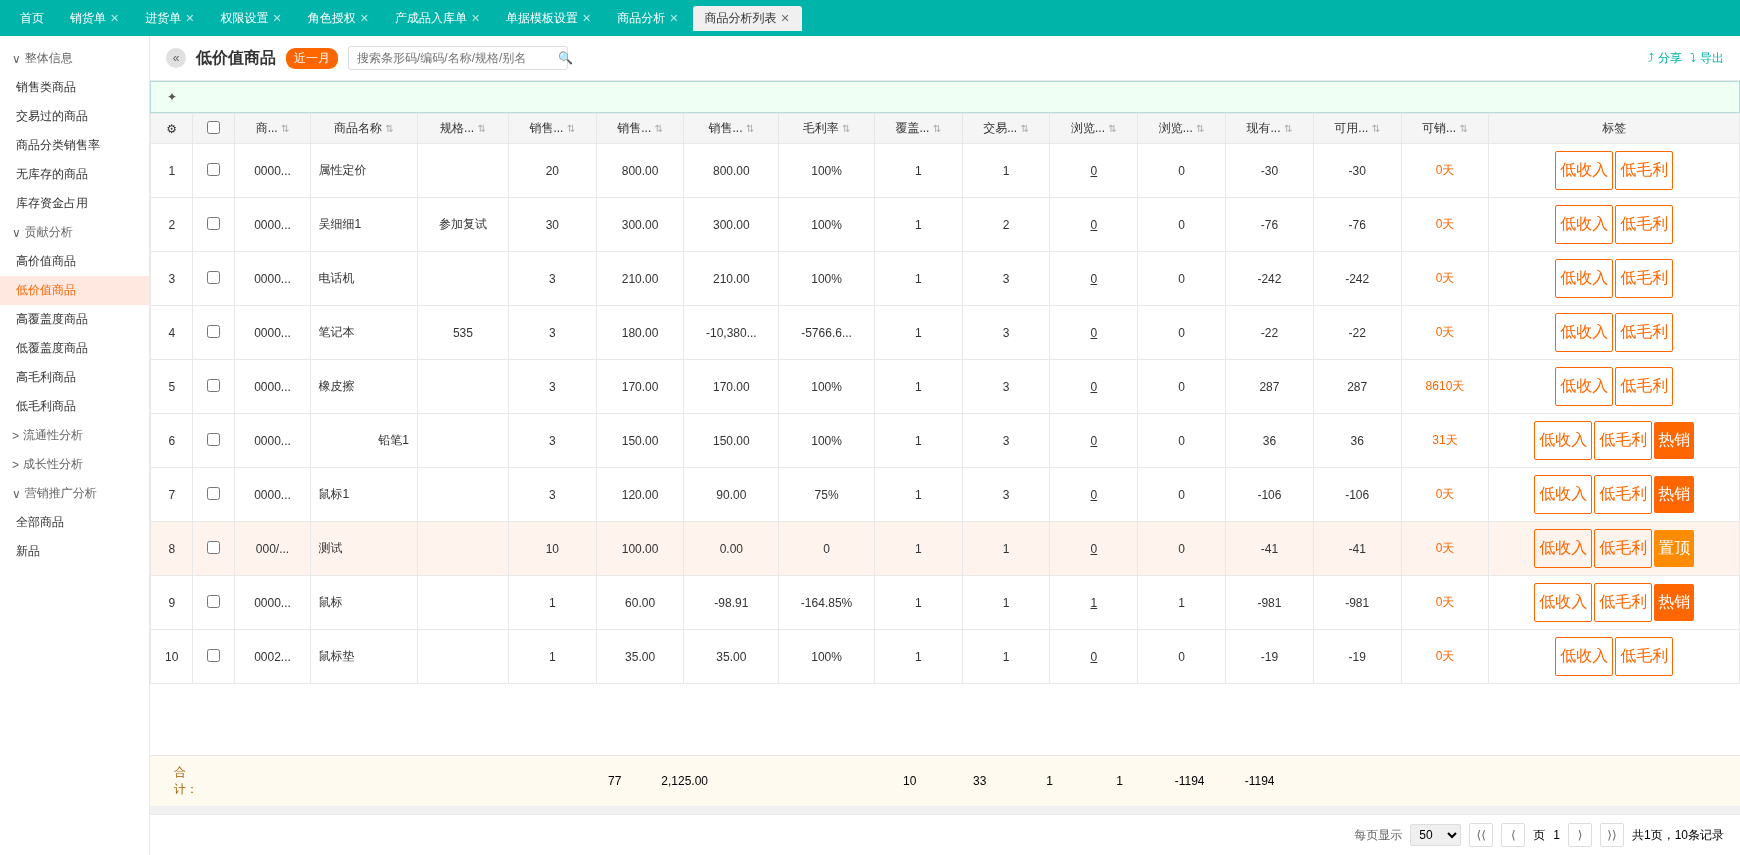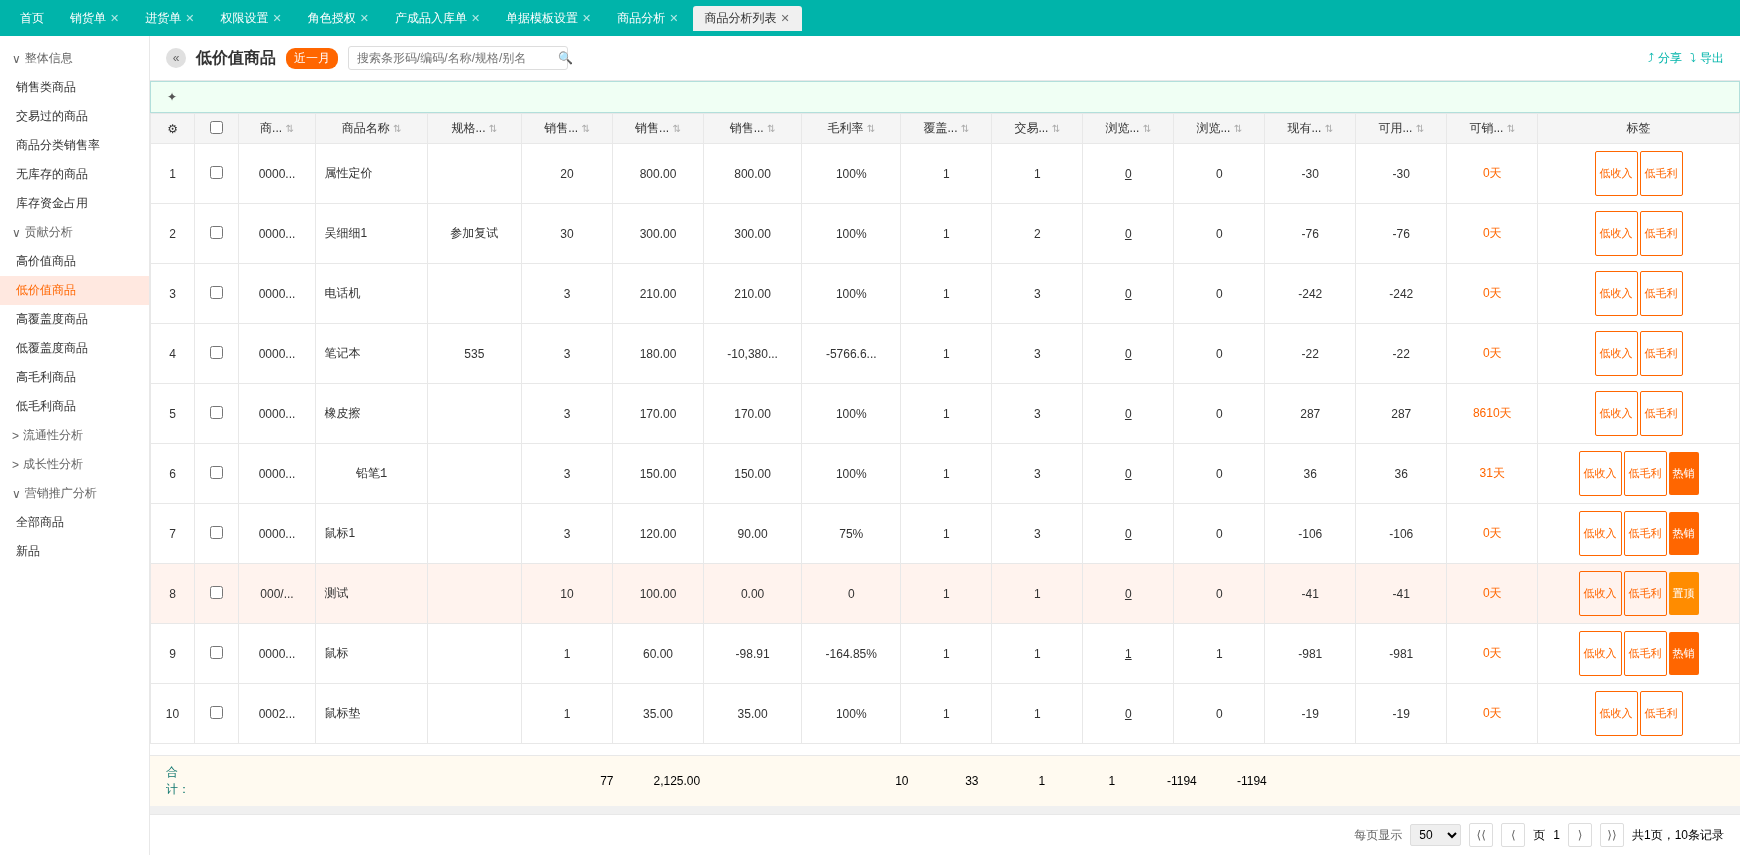--- a/index.html
+++ b/index.html
@@ -149,36 +149,36 @@
     }
     td {
       border: 1px solid #e8e8e8;
       padding: 6px 8px;
       text-align: center;
       color: #333;
       white-space: nowrap;
     }
     tr.highlighted td { background: #fff3ee; }
     .sort-icon { color: #aaa; font-size: 10px; }
-    .tag { display: inline-block; padding: 14px 4px; border-radius: 2px; margin: 1px; font-size: 11px; }
+    .tag { display: inline-block; padding: 8px 4px; border-radius: 2px; margin: 1px; font-size: 16px; }
     .tag-low-income { color: #ff6600; border: 1px solid #ff6600; }
     .tag-hot { color: white; background: #ff6600; }
     .tag-recommend { color: white; background: #ff8c00; }
     .underline { text-decoration: underline; cursor: pointer; }
     .day-count { color: #ff6600; }
     
     
     .table-footer {
       background: #fffaf0;
       border-top: 1px solid #e8e8e8;
       padding: 8px 16px;
       display: flex;
       align-items: center;
     }
-    .total-label { color: #0f766e; margin-right: 16px; }
+    .total-label { color: #a16207; margin-right: 16px; margin-left: 8px; }
     
     
     .pagination {
       background: white;
       border-top: 1px solid #e8e8e8;
       padding: 8px 16px;
       display: flex;
       align-items: center;
       justify-content: flex-end;
       gap: 8px;
@@ -438,21 +438,21 @@
       <td>0</td>
       <td>287</td>
       <td>287</td>
       <td><span class="day-count">8610天</span></td>
       <td><span class="tag tag-low-income">低收入</span><span class="tag tag-low-income">低毛利</span></td>
     </tr>
             <tr>
       <td>6</td>
       <td><input type="checkbox" style=""></td>
       <td>0000...</td>
-      <td style="text-align:center;font-family:Liberation Mono, monospace;">铅笔1</td>
+      <td style="text-align:right;">铅笔1</td>
       <td></td>
       <td>3</td>
       <td>150.00</td>
       <td>150.00</td>
       <td>100%</td>
       <td>1</td>
       <td>3</td>
       <td><span class="underline">0</span></td>
       <td>0</td>
       <td>36</td>

